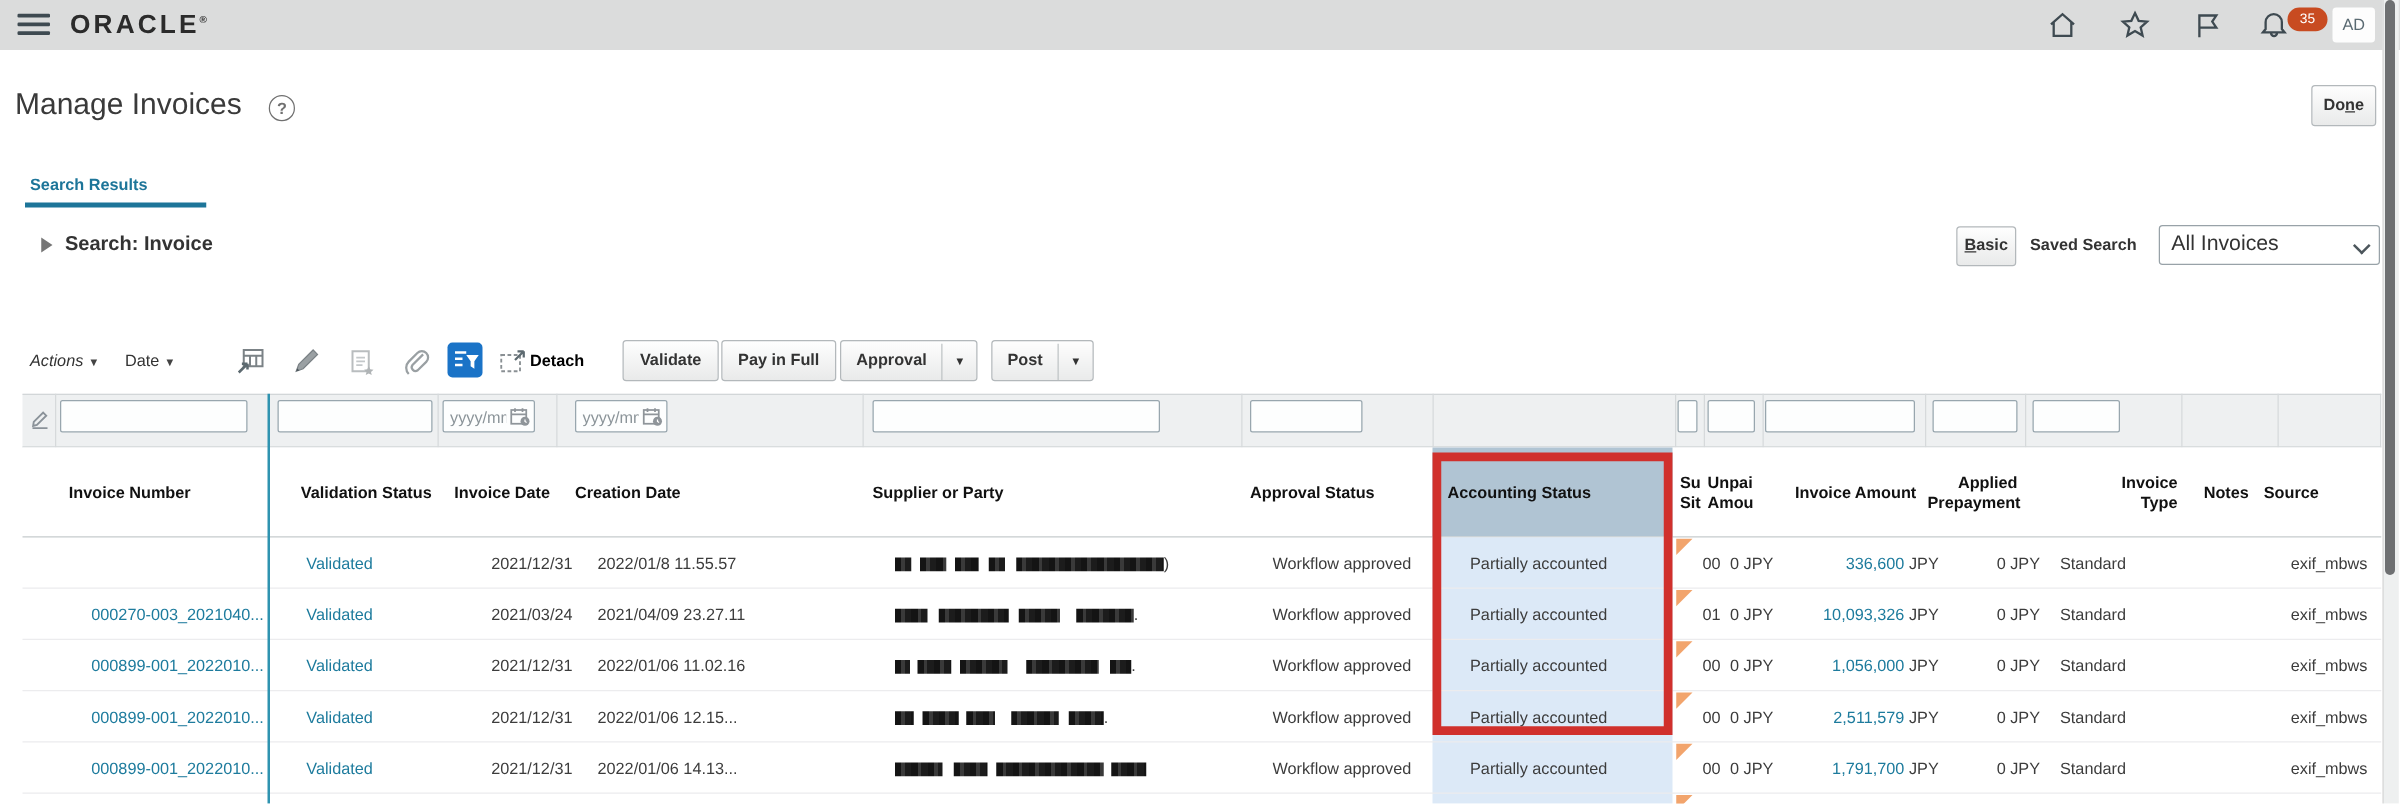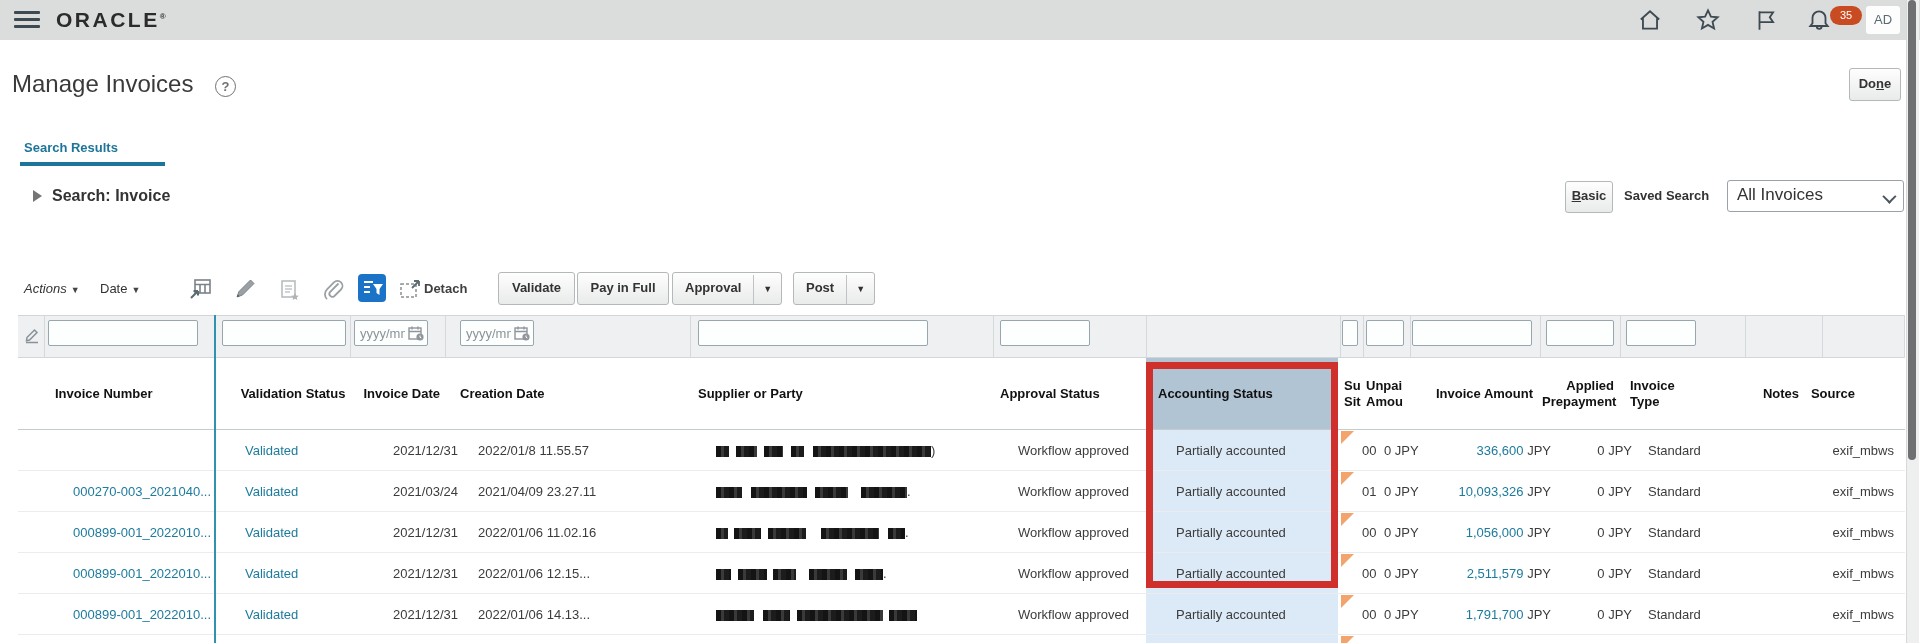--- a/index.html
+++ b/index.html
@@ -38,21 +38,21 @@
   .saved-label{left:1624px;top:188px;font-size:13px;font-weight:700;color:#333;}
   .select{left:1727px;top:180px;width:166px;height:30px;border:1px solid #98a2a8;border-radius:3px;
           background:#fff;font-size:17px;color:#333;line-height:28px;padding-left:9px;cursor:pointer;}
   .select .chev{position:absolute;right:10px;top:12px;width:8px;height:8px;border-right:2px solid #4c565c;
           border-bottom:2px solid #4c565c;transform:rotate(45deg) translateY(-2px);}
   
   .menu-lbl{top:281px;font-size:13px;color:#333;cursor:pointer;}
   .menu-lbl .dd{font-size:9px;color:#444;margin-left:4px;}
   .tool{top:276px;width:26px;height:26px;cursor:pointer;}
   .qbe{left:358px;top:274px;width:28px;height:28px;background:#1a73c7;border-radius:4px;cursor:pointer;}
-  .detach-lbl{left:424px;top:281px;font-size:13px;font-weight:700;color:#404040;cursor:pointer;}
+  .detach-lbl{left:424px;top:281px;font-size:13px;font-weight:700;color:#000000;cursor:pointer;}
   .tb-btn{top:272px;height:31px;line-height:29px;}
   .split-main{padding:0 12px;display:inline-block;}
   .split-arrow{display:inline-block;border-left:1px solid #bfc3c5;padding:0 9px;font-size:9px;color:#333;}
   
   .filter-strip{left:18px;top:315px;width:1887px;height:43px;background:#eef0f1;
                 border-top:1px solid #d2d6d8;border-bottom:1px solid #d2d6d8;box-sizing:border-box;}
   .fdiv{top:315px;width:1px;height:43px;background:#d6d9db;}
   .finput{top:320px;height:26px;border:1px solid #98a6ae;border-radius:2px;background:#fdfefe;
           font-size:13px;color:#333;box-sizing:border-box;padding:0 5px;font-family:"Liberation Sans",sans-serif;}
   .finput::placeholder{color:#8b9499;}
@@ -277,21 +277,21 @@
         <span>Unpai</span>
         <span>Amou</span>
       </div>
       <div class="hcell col9" style="text-align: right;">
         <span>Invoice Amount</span>
       </div>
       <div class="hcell col10" style="text-align: right;">
         <span>Applied</span>
         <span>Prepayment</span>
       </div>
-      <div class="hcell col11" style="text-align: left;">
+      <div class="hcell col11" style="text-align: right;">
         <span>Invoice</span>
         <span>Type</span>
       </div>
       <div class="hcell col12" style="text-align: center;">
         <span>Notes</span>
       </div>
       <div class="hcell col13 hd13" style="text-align: center;">
         <span>Source</span>
       </div>
     </div>

